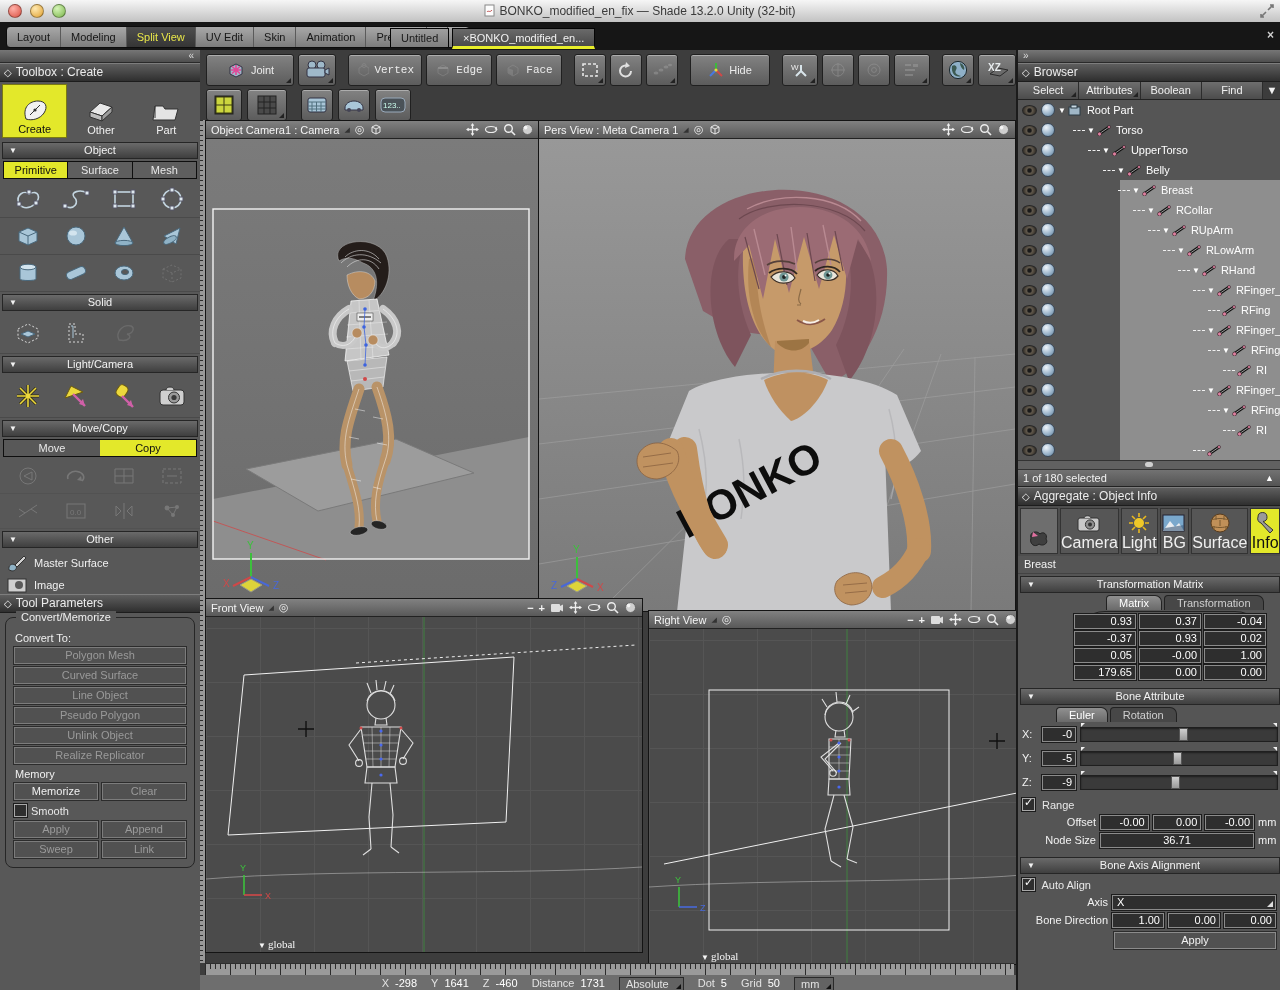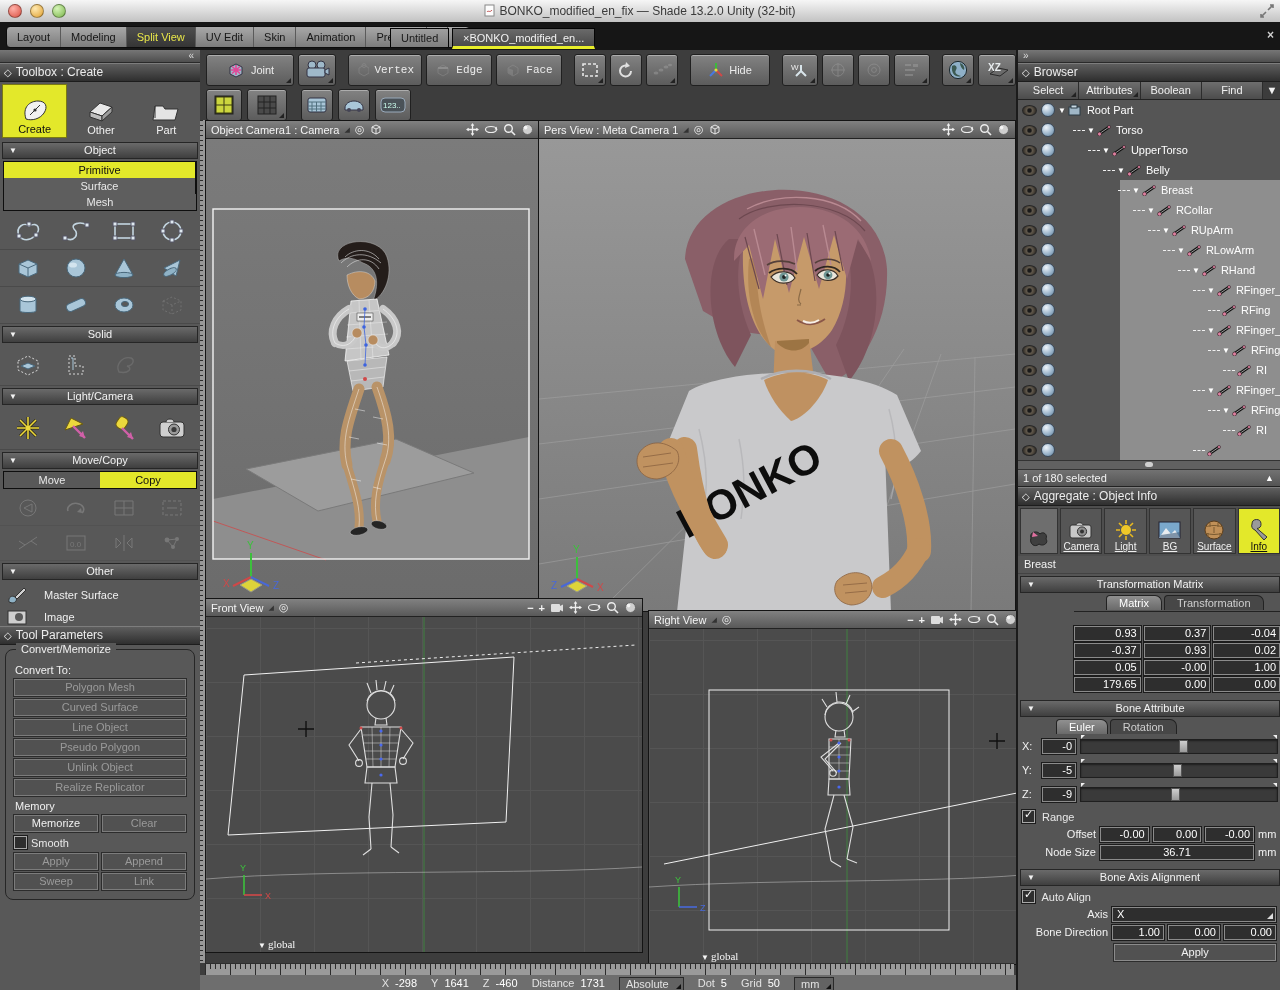--- a/index.html
+++ b/index.html
@@ -29,21 +29,21 @@
   .stripx{position:absolute;right:6px;top:6px;color:#cfcfcf;font-weight:bold;font-size:12px;}
   
   .phead{height:17px;line-height:17px;background:linear-gradient(#5e5e5e,#2f2f2f);color:#ececec;
          font-size:12px;padding-left:4px;border-top:1px solid #7d7d7d;border-bottom:1px solid #1d1d1d;}
   .phead .dia{margin-right:4px;font-size:10px;}
   .sechead{position:relative;height:15px;line-height:15px;background:linear-gradient(#6a6a6a,#3f3f3f);
            border:1px solid #262626;margin:2px 2px;text-align:center;color:#f2f2f2;}
   .sechead .tri{position:absolute;left:6px;font-size:8px;top:0;}
   .b3{background:linear-gradient(#828282,#5c5c5c);border:1px solid #202020;border-radius:3px;
       box-shadow:inset 0 1px 0 rgba(255,255,255,.35);}
-  .seg{display:flex;border:1px solid #0e0e0e;background:#5e5e5e;margin:2px 3px;flex-direction:column;}
+  .seg{display:flex;border:1px solid #0e0e0e;background:#5e5e5e;margin:2px 3px;}
   .seg>div{flex:1;text-align:center;height:16px;line-height:16px;color:#e8e8e8;border-right:1px solid #0e0e0e;}
   .seg>div:last-child{border-right:none;}
   .seg>div.on{background:#e3e82a;color:#101010;}
   .dis{color:#8f8f8f;font-family:Liberation Mono, monospace;}
   .fade{opacity:.38;}
   .num{background:#2e2e2e;border:1px solid #8b8b8b;outline:1px solid #1c1c1c;color:#fff;
        text-align:right;padding:0 3px;height:13px;line-height:13px;}
   .chk{display:inline-block;width:11px;height:11px;background:#2e2e2e;border:1px solid #a8a8a8;
        outline:1px solid #1c1c1c;vertical-align:-2px;margin-right:4px;position:relative;}
   .chk span{position:absolute;left:1px;top:-3px;color:#fff;font-size:11px;}
@@ -53,21 +53,21 @@
             text-align:right;padding-right:6px;line-height:11px;color:#ddd;font-size:10px;}
   .modes{display:flex;padding:2px 2px;gap:2px;height:54px;}
   .mode{flex:1;display:flex;flex-direction:column;align-items:center;justify-content:flex-end;
         padding-bottom:2px;color:#f0f0f0;}
   .mode.on{background:#e3e82a;color:#101010;border:1px solid #7a7a12;}
   .icongrid{display:flex;padding:1px 4px;height:34px;align-items:center;border-bottom:1px solid #4a4a4a;}
   .icongrid>span{flex:1;display:flex;justify-content:center;align-items:center;}
   .mcbtns{display:flex;border:1px solid #0e0e0e;margin:2px 3px;height:16px;}
   .mcbtns>div{flex:1;text-align:center;line-height:16px;}
   .mcbtns .on{background:#e3e82a;color:#101010;}
-  .otherrow{display:flex;align-items:center;gap:16px;padding:3px 6px;color:#f0f0f0;}
+  .otherrow{display:flex;align-items:center;gap:6px;padding:3px 6px;color:#f0f0f0;}
   
   .groupbox{margin:4px 5px;border:1px solid #262626;border-radius:8px;position:relative;padding:10px 5px 6px;}
   .grouptitle{position:absolute;top:-7px;left:10px;background:#585858;padding:0 5px;color:#f0f0f0;}
   .tpbtn{display:block;height:15px;line-height:15px;text-align:center;margin:3px 3px;
          background:#515151;border:1px solid #7c7c7c;outline:1px solid #2c2c2c;color:#9a9a9a;}
   .tpbtn.en{color:#f0f0f0;}
   .tprow{display:flex;gap:4px;margin:3px 3px;}
   .tprow .tpbtn{flex:1;margin:0;}
   .tplabel{margin:4px 4px 1px;color:#f0f0f0;}
   
@@ -126,30 +126,30 @@
   .ttri{font-size:8px;color:#fff;}
   .tlabel{color:#fdfdfd;margin-left:3px;}
   .hscroll{height:8px;background:#616161;border-top:1px solid #333;border-bottom:1px solid #333;position:relative;}
   .hscroll i{position:absolute;left:48%;top:1px;width:8px;height:5px;border-radius:3px;background:#cfcfcf;}
   .treefoot{height:16px;line-height:16px;background:linear-gradient(#727272,#545454);
             padding-left:5px;color:#f2f2f2;position:relative;border-bottom:1px solid #222;}
   .treefoot .up{position:absolute;right:8px;top:0;color:#fff;font-size:9px;}
   
   .atabs{display:flex;gap:2px;padding:2px 2px;height:46px;background:#4e4e4e;}
   .atab{flex:1;display:flex;flex-direction:column;align-items:center;justify-content:flex-end;
-        padding-bottom:1px;background:#565656;border:1px solid #333;color:#f0f0f0;font-size:10px;text-decoration:underline;}
+        padding-bottom:1px;background:#565656;border:1px solid #333;color:#f0f0f0;font-size:16px;}
   .atab.first{flex:0 0 36px;background:#6e6e6e;}
   .atab.on{background:#e3e82a;color:#101010;}
   .objname{height:17px;line-height:17px;padding-left:6px;background:#555;border-bottom:1px solid #434343;color:#f2f2f2;}
   .mtabs{display:flex;margin:2px 0 0 56px;height:15px;}
   .mtab{padding:0 12px;line-height:15px;background:#474747;color:#cfcfcf;border:1px solid #222;
         border-bottom:none;border-radius:4px 7px 0 0;margin-right:2px;}
   .mtab.on{background:linear-gradient(#909090,#6a6a6a);color:#fff;margin-left:32px;}
   .etabs{display:flex;margin:2px 0 0 6px;height:15px;}
-  .matrix{margin:1px 2px 0 56px;border-top:1px solid #222;padding-top:14px;}
+  .matrix{margin:1px 16px 0 56px;border-top:1px solid #222;padding-top:2px;border-radius:31px;}
   .mrow{display:flex;gap:3px;margin-bottom:2px;}
   .mrow .num{flex:1;}
   .axrow{display:flex;align-items:center;gap:4px;padding:2px 4px;height:20px;}
   .axrow .axl{width:16px;color:#f2f2f2;}
   .axrow .num{width:26px;}
   .track{position:relative;flex:1;height:13px;background:#3a3a3a;border:1px solid #1f1f1f;
          box-shadow:inset 0 1px 2px rgba(0,0,0,.5);}
   .track::before,.track::after{content:"";position:absolute;top:-5px;border-top:4px solid #f0f0f0;}
   .track::before{left:0;border-right:4px solid transparent;}
   .track::after{right:0;border-left:4px solid transparent;}

